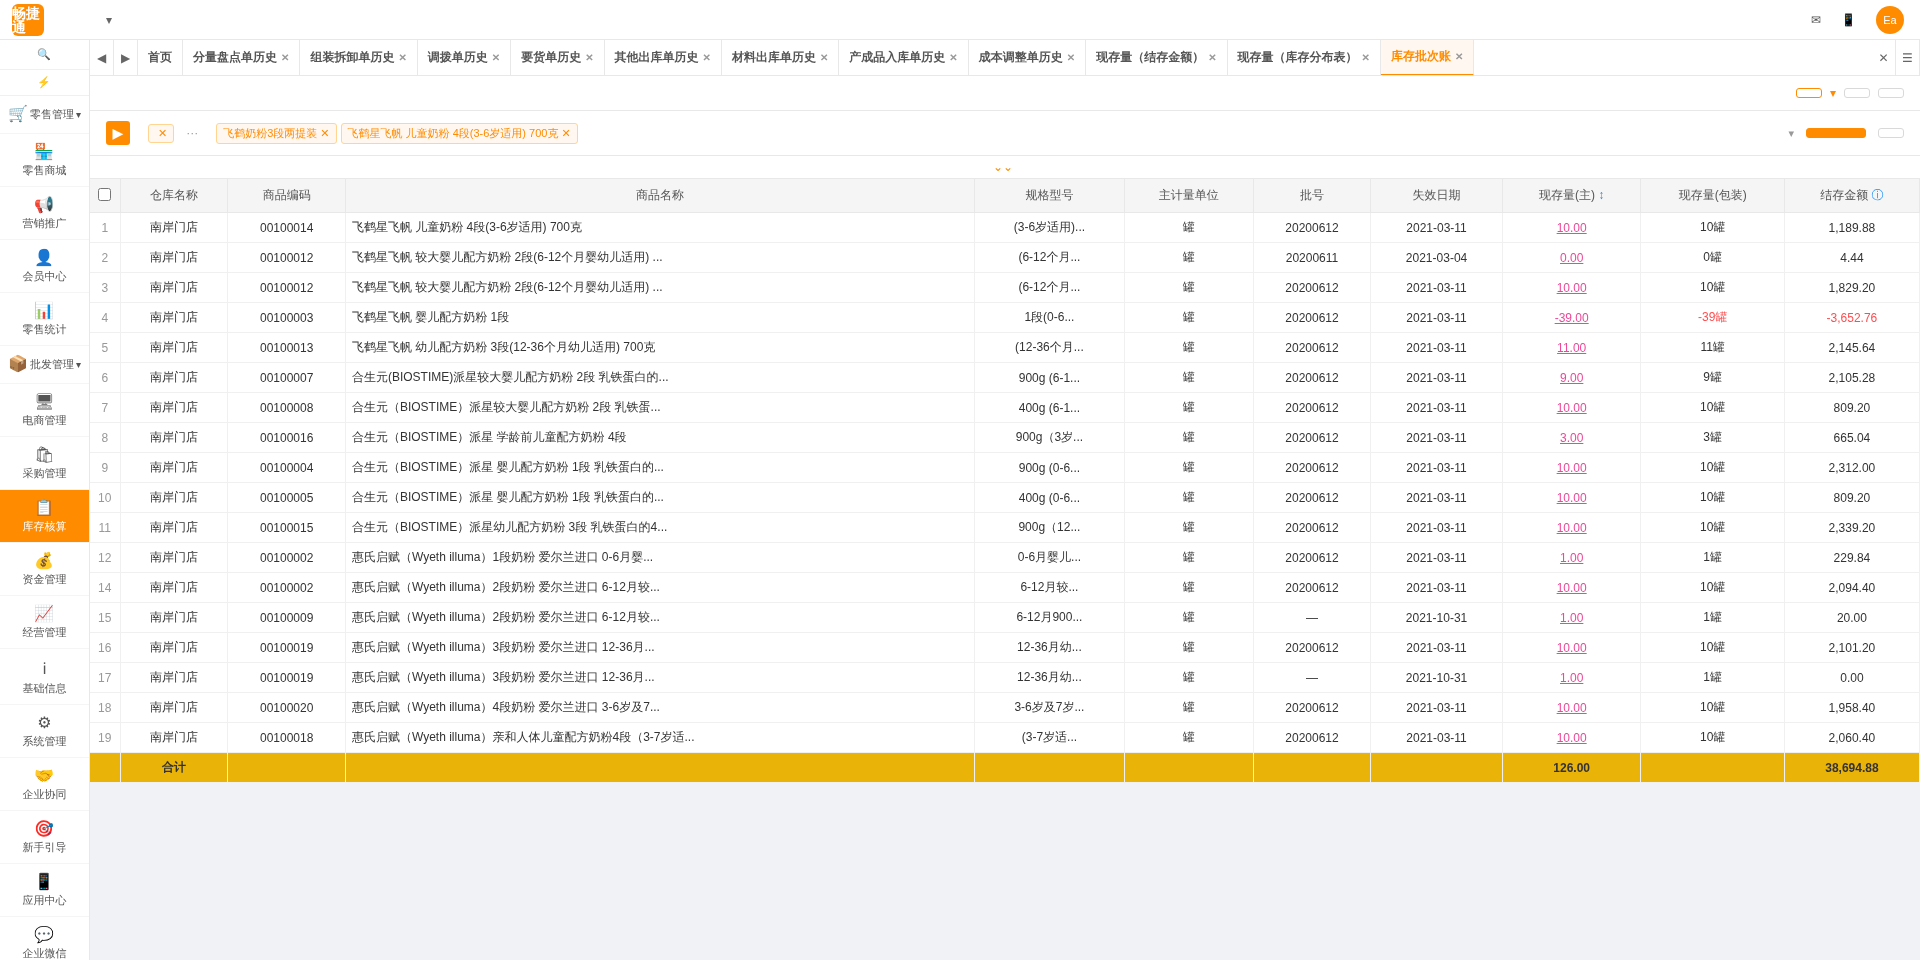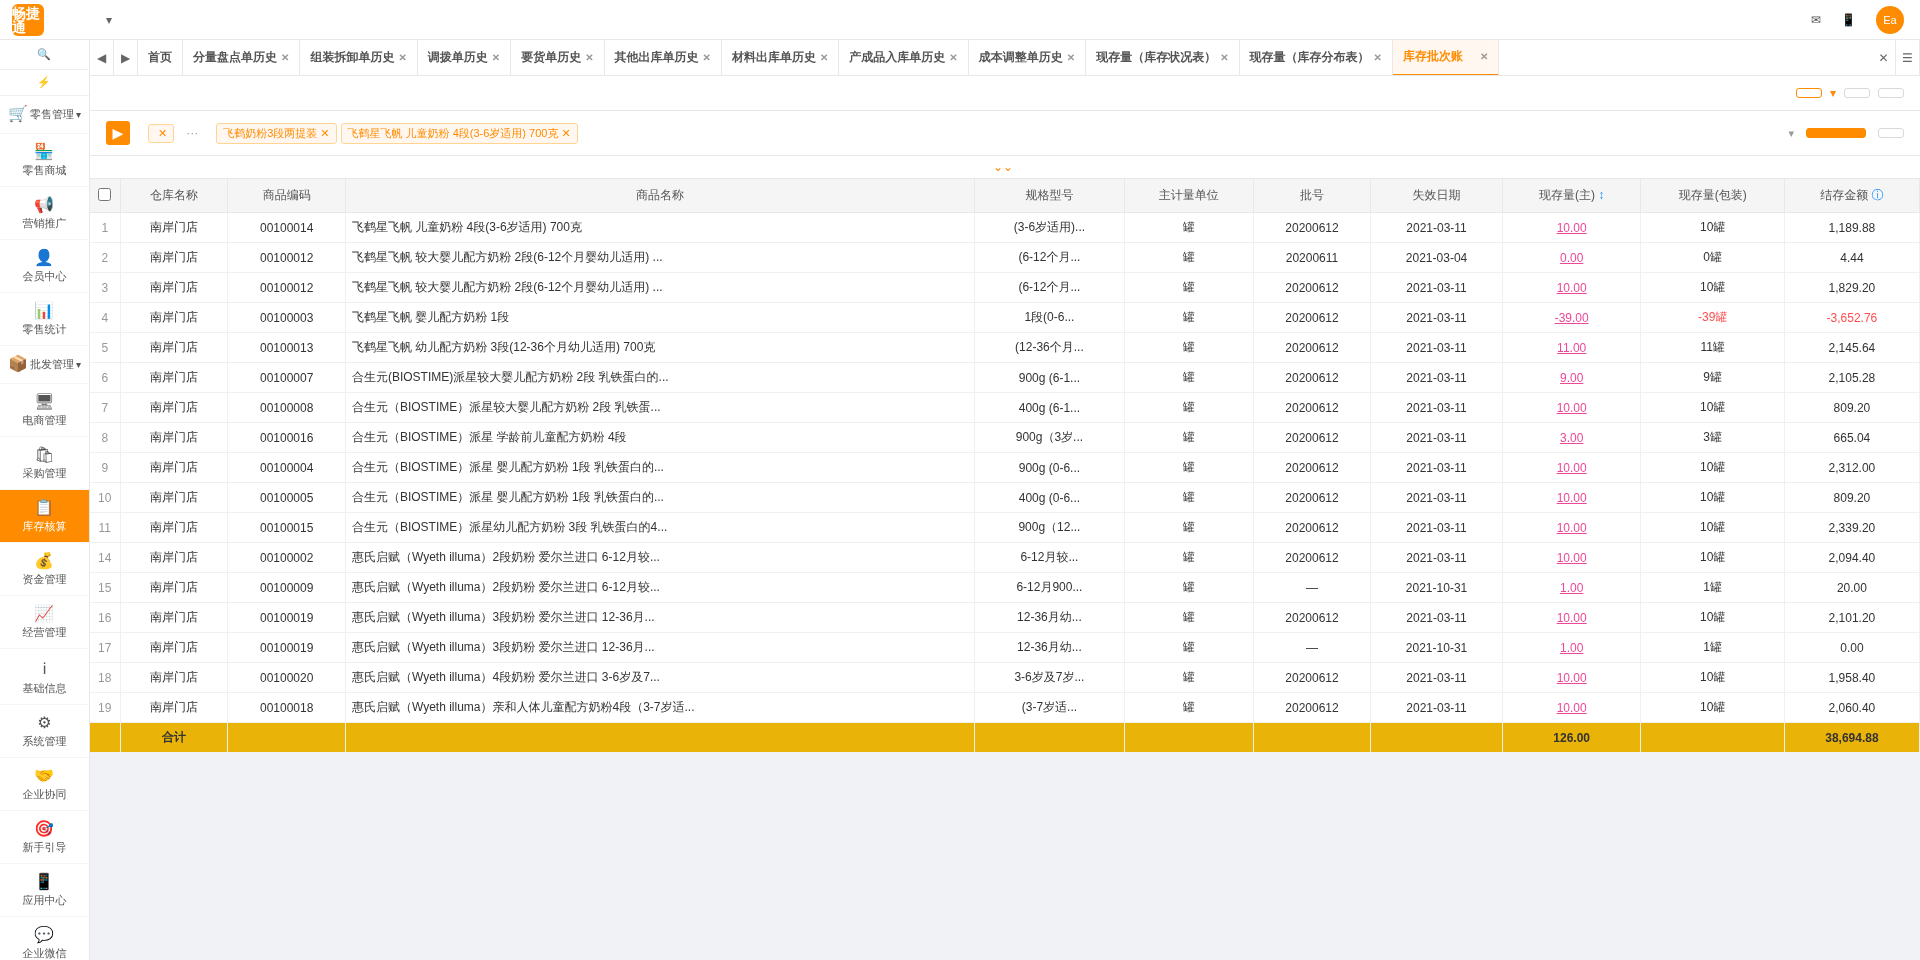--- a/index.html
+++ b/index.html
@@ -21,21 +21,21 @@
     
     .tab-bar {
       position: fixed; top: 40px; left: 90px; right: 0; z-index: 99;
       background: #fff; border-bottom: 1px solid #e8e8e8;
       display: flex; align-items: center; height: 36px; overflow: hidden;
     }
     .tab-item {
       display: flex; align-items: center; padding: 0 10px; height: 36px; white-space: nowrap;
       font-size: 12px; color: #555; border-right: 1px solid #e8e8e8; cursor: pointer; position: relative;
     }
-    .tab-item.active { background: #fff7f0; color: #ff8c00; border-bottom: 2px solid #ff8c00; gap: 13px; }
+    .tab-item.active { background: #fff7f0; color: #ff8c00; border-bottom: 2px solid #ff8c00; }
     .tab-item .tab-close { margin-left: 4px; color: #999; font-size: 10px; }
     .tab-nav-btn { width: 24px; height: 36px; display: flex; align-items: center; justify-content: center; cursor: pointer; color: #666; border-right: 1px solid #e8e8e8; }
 
     
     .sidebar {
       position: fixed; left: 0; top: 40px; bottom: 0; width: 90px;
       background: #fff; border-right: 1px solid #e8e8e8; overflow-y: auto;
       display: flex; flex-direction: column;
     }
     .sidebar-search {
@@ -278,21 +278,21 @@
   </div>
       <div class="tab-item">
     <span>产成品入库单历史</span>
     <span class="tab-close">✕</span>
   </div>
       <div class="tab-item">
     <span>成本调整单历史</span>
     <span class="tab-close">✕</span>
   </div>
       <div class="tab-item">
-    <span>现存量（库存状况表）</span>
+    <span>现存量（结存金额）</span>
     <span class="tab-close">✕</span>
   </div>
       <div class="tab-item">
     <span>现存量（库存分布表）</span>
     <span class="tab-close">✕</span>
   </div>
       <div class="tab-item active">
     <span>库存批次账</span>
     <span class="tab-close">✕</span>
   </div>
@@ -513,20 +513,33 @@
               <td class="text-left" title="合生元（BIOSTIME）派星幼儿配方奶粉 3段 乳铁蛋白的4...">合生元（BIOSTIME）派星幼儿配方奶粉 3段 乳铁蛋白的4...</td>
               <td>900g（12...</td>
               <td>罐</td>
               <td>20200612</td>
               <td>2021-03-11</td>
               <td class="underline">10.00</td>
               <td>10罐</td>
               <td>2,339.20</td>
             </tr>
             <tr>
+              <td class="seq-col">12</td>
+              <td>南岸门店</td>
+              <td>00100002</td>
+              <td class="text-left" title="惠氏启赋（Wyeth illuma）1段奶粉 爱尔兰进口 0-6月婴...">惠氏启赋（Wyeth illuma）1段奶粉 爱尔兰进口 0-6月婴...</td>
+              <td>0-6月婴儿...</td>
+              <td>罐</td>
+              <td>20200612</td>
+              <td>2021-03-11</td>
+              <td class="underline">1.00</td>
+              <td>1罐</td>
+              <td>229.84</td>
+            </tr>
+            <tr>
               <td class="seq-col">14</td>
               <td>南岸门店</td>
               <td>00100002</td>
               <td class="text-left" title="惠氏启赋（Wyeth illuma）2段奶粉 爱尔兰进口 6-12月较...">惠氏启赋（Wyeth illuma）2段奶粉 爱尔兰进口 6-12月较...</td>
               <td>6-12月较...</td>
               <td>罐</td>
               <td>20200612</td>
               <td>2021-03-11</td>
               <td class="underline">10.00</td>
               <td>10罐</td>

